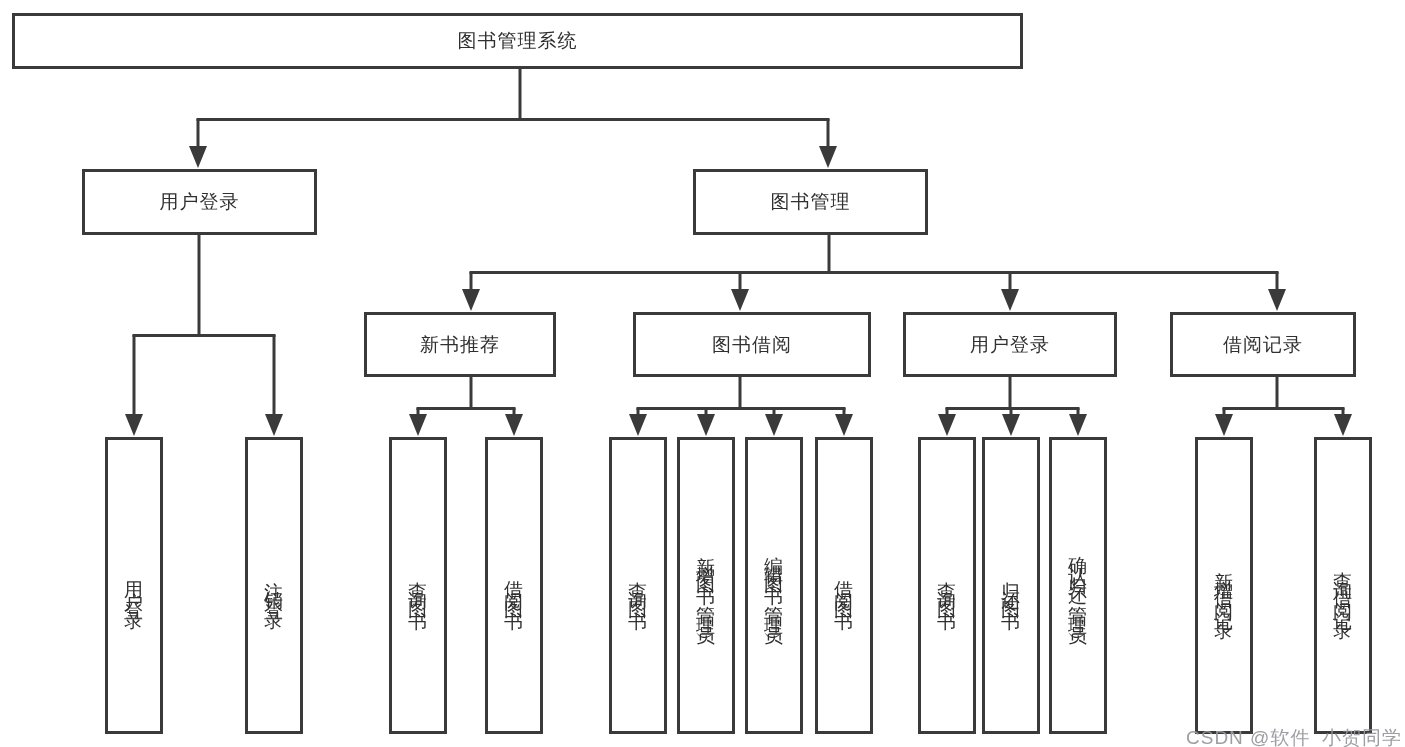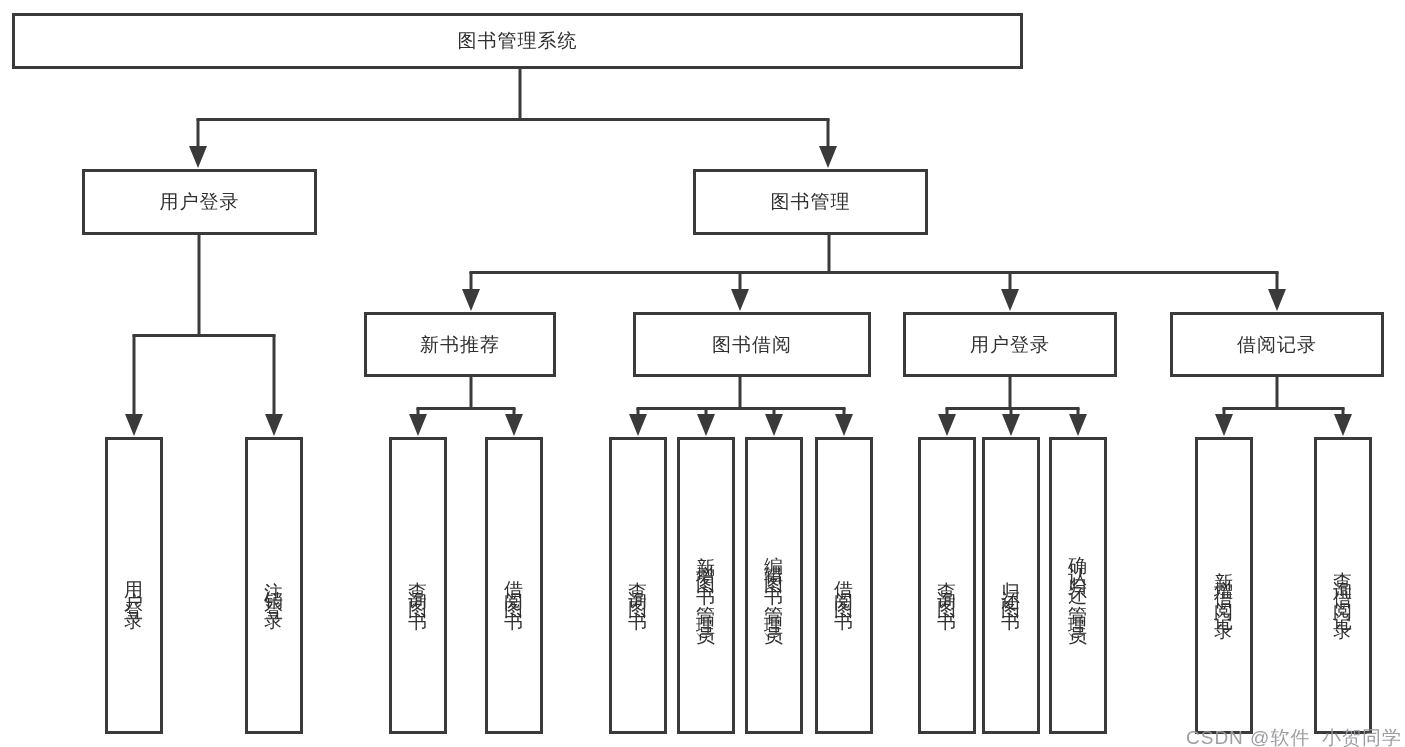--- a/index.html
+++ b/index.html
@@ -102,21 +102,21 @@
   </svg>
 
   <div class="node" style="left:12px;top:13px;width:1011px;height:56px">图书管理系统</div>
 
   <div class="node" style="left:82px;top:169px;width:235px;height:66px">用户登录</div>
   <div class="node" style="left:693px;top:169px;width:235px;height:66px">图书管理</div>
 
   <div class="node" style="left:364px;top:312px;width:192px;height:65px">新书推荐</div>
   <div class="node" style="left:633px;top:312px;width:238px;height:65px">图书借阅</div>
   <div class="node" style="left:903px;top:312px;width:214px;height:65px">用户登录</div>
-  <div class="node" style="left:1170px;top:312px;width:214px;height:65px">借阅记录</div>
+  <div class="node" style="left:1170px;top:312px;width:186px;height:65px">借阅记录</div>
 
   <div class="node leaf" style="left:105px;top:437px;width:58px;height:297px">用户登录</div>
   <div class="node leaf" style="left:245px;top:437px;width:58px;height:297px">注销登录</div>
 
   <div class="node leaf" style="left:389px;top:437px;width:58px;height:297px">查询图书</div>
   <div class="node leaf" style="left:485px;top:437px;width:58px;height:297px">借阅图书</div>
 
   <div class="node leaf" style="left:609px;top:437px;width:58px;height:297px">查询图书</div>
   <div class="node leaf" style="left:677px;top:437px;width:58px;height:297px">新增图书（管理员）</div>
   <div class="node leaf" style="left:745px;top:437px;width:58px;height:297px">编辑图书（管理员）</div>

